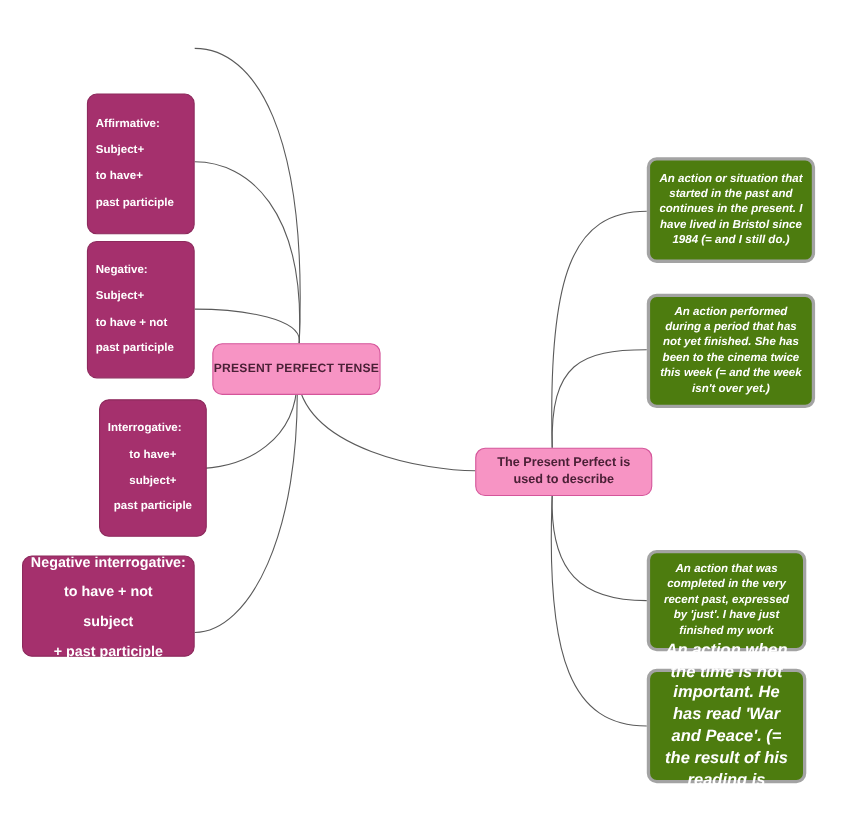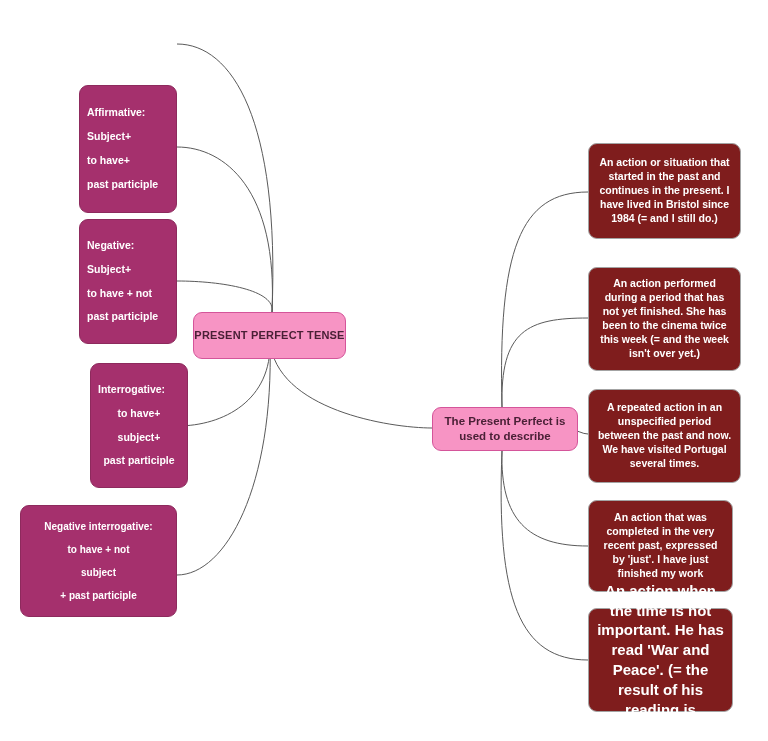--- a/index.html
+++ b/index.html
@@ -28,33 +28,34 @@
     background:#f794c4;
     border:1px solid #d4559a;
     color:#4a2036;
   }
   .node.magenta{
     background:#a5306d;
     border:1px solid #8d2a5d;
     color:#ffffff;
   }
   .node.purple{
-    background:#7f1d1d;
-    border:1px solid #a3a3a3;
+    background:#4d7c0f;
+    border:3px solid #a3a3a3;
     color:#ffffff;
+    font-style:italic;
   }
   .node .line{display:block;width:100%;}
   .pad-lines .line{margin:5px 0;}
   #n-root{left:42px;top:22px;width:135px;height:43px;font-size:11.5px;padding:2px 6px;}
   #n-center{left:193px;top:312px;width:153px;height:47px;font-size:11px;letter-spacing:.2px;}
-  #n-describe{left:432px;top:407px;width:146px;height:44px;font-size:11.5px;padding:2px 5px;}
+  #n-describe{left:432px;top:407px;width:161px;height:44px;font-size:11.5px;padding:2px 5px;}
   #n-aff{left:79px;top:85px;width:98px;height:128px;font-size:10.5px;padding:4px 7px;align-items:flex-start;}
   #n-neg{left:79px;top:219px;width:98px;height:125px;font-size:10.5px;padding:16px 7px;align-items:flex-start;}
   #n-int{left:79px;top:363px;width:98px;height:125px;font-size:10.5px;padding:6px 7px;margin-left:11px;}
-  #n-negint{left:20px;top:505px;width:157px;height:112px;font-size:10px;padding:6px 7px;}
+  #n-negint{left:20px;top:505px;width:157px;height:92px;font-size:13px;padding:6px 7px;}
   #n-aff .line,#n-neg .line{text-align:left;}
   #n-int .line:first-child{text-align:left;}
   #n-use-0{left:588px;top:143px;width:153px;height:96px;font-size:10.5px;padding:5px 8px;}
   #n-use-1{left:588px;top:267px;width:153px;height:104px;font-size:10.5px;padding:5px 8px;}
   #n-use-2{left:588px;top:389px;width:153px;height:94px;font-size:10.5px;padding:5px 8px;}
   #n-use-3{left:588px;top:500px;width:145px;height:92px;font-size:10.5px;padding:20px 8px;}
   #n-use-4{left:588px;top:608px;width:145px;height:104px;font-size:15px;padding:5px 8px;justify-content:center;}
 </style>
 </head>
 <body>
@@ -120,23 +121,20 @@
   <div class="node pink" id="n-describe">
     <span class="line">The Present Perfect is used to describe</span>
   </div>
 
   <div class="node purple" id="n-use-0">
     <span class="line">An action or situation that started in the past and continues in the present. I have lived in Bristol since 1984 (= and I still do.)</span>
   </div>
   <div class="node purple" id="n-use-1">
     <span class="line">An action performed during a period that has not yet finished. She has been to the cinema twice this week (= and the week isn't over yet.)</span>
   </div>
-  <div class="node purple" id="n-use-2">
-    <span class="line">A repeated action in an unspecified period between the past and now. We have visited Portugal several times.</span>
-  </div>
   <div class="node purple" id="n-use-3">
     <span class="line">An action that was completed in the very recent past, expressed by 'just'. I have just finished my work</span>
   </div>
   <div class="node purple" id="n-use-4">
     <span class="line">An action when the time is not important. He has read 'War and Peace'. (= the result of his reading is important)</span>
   </div>
 
 </div>
 
 </body></html>

